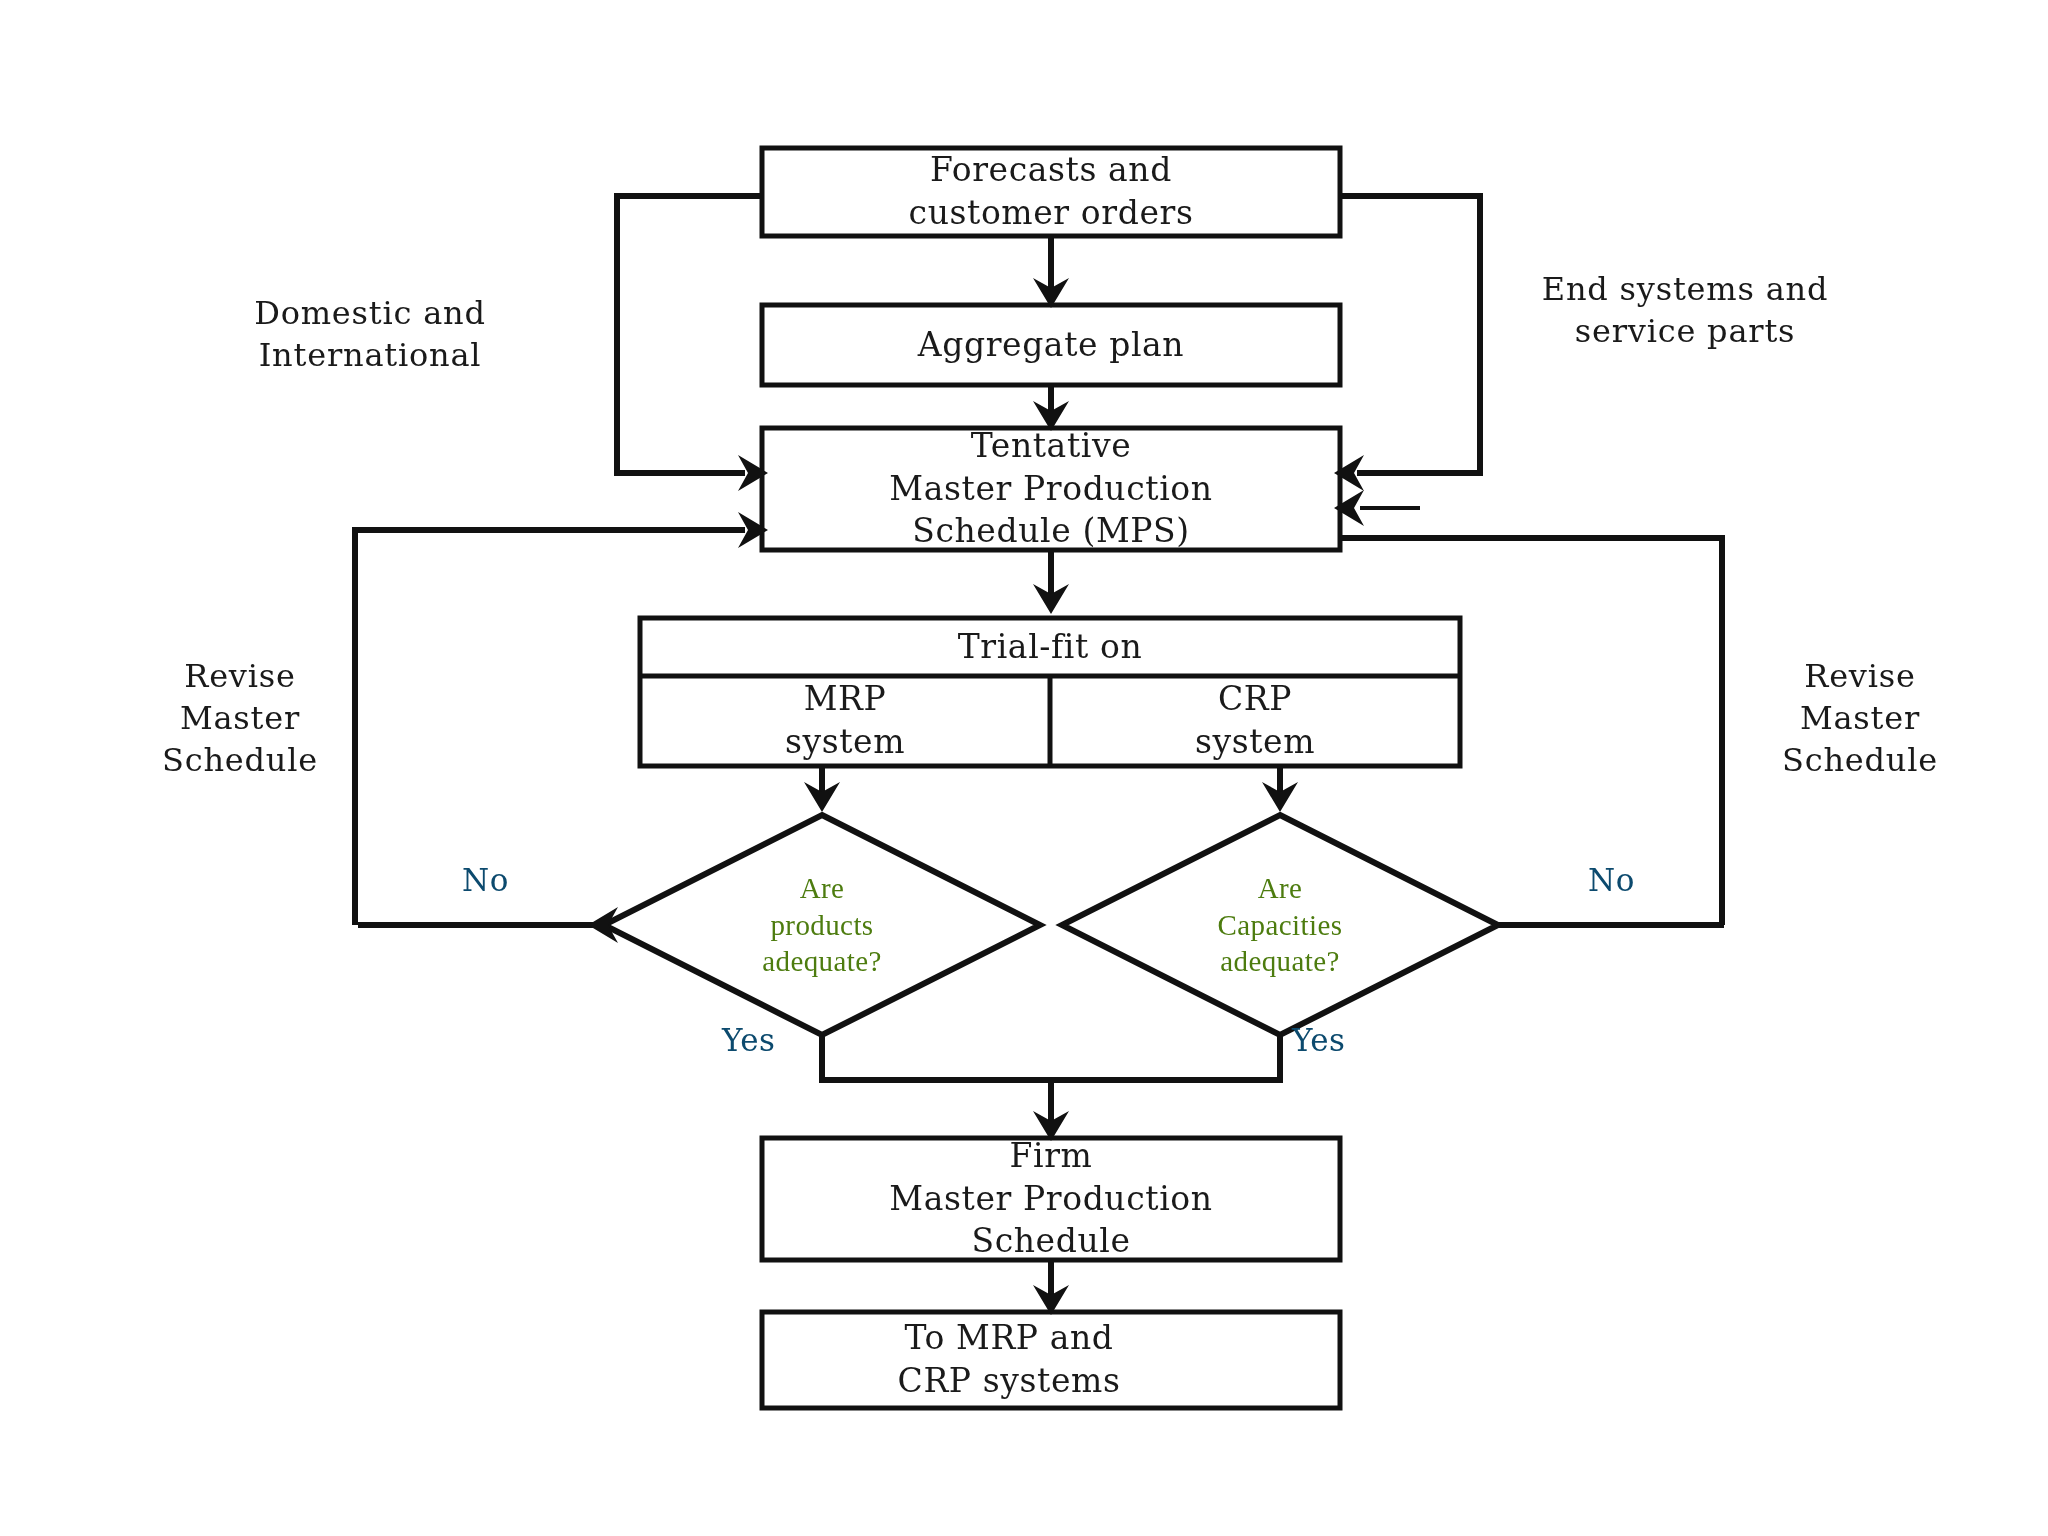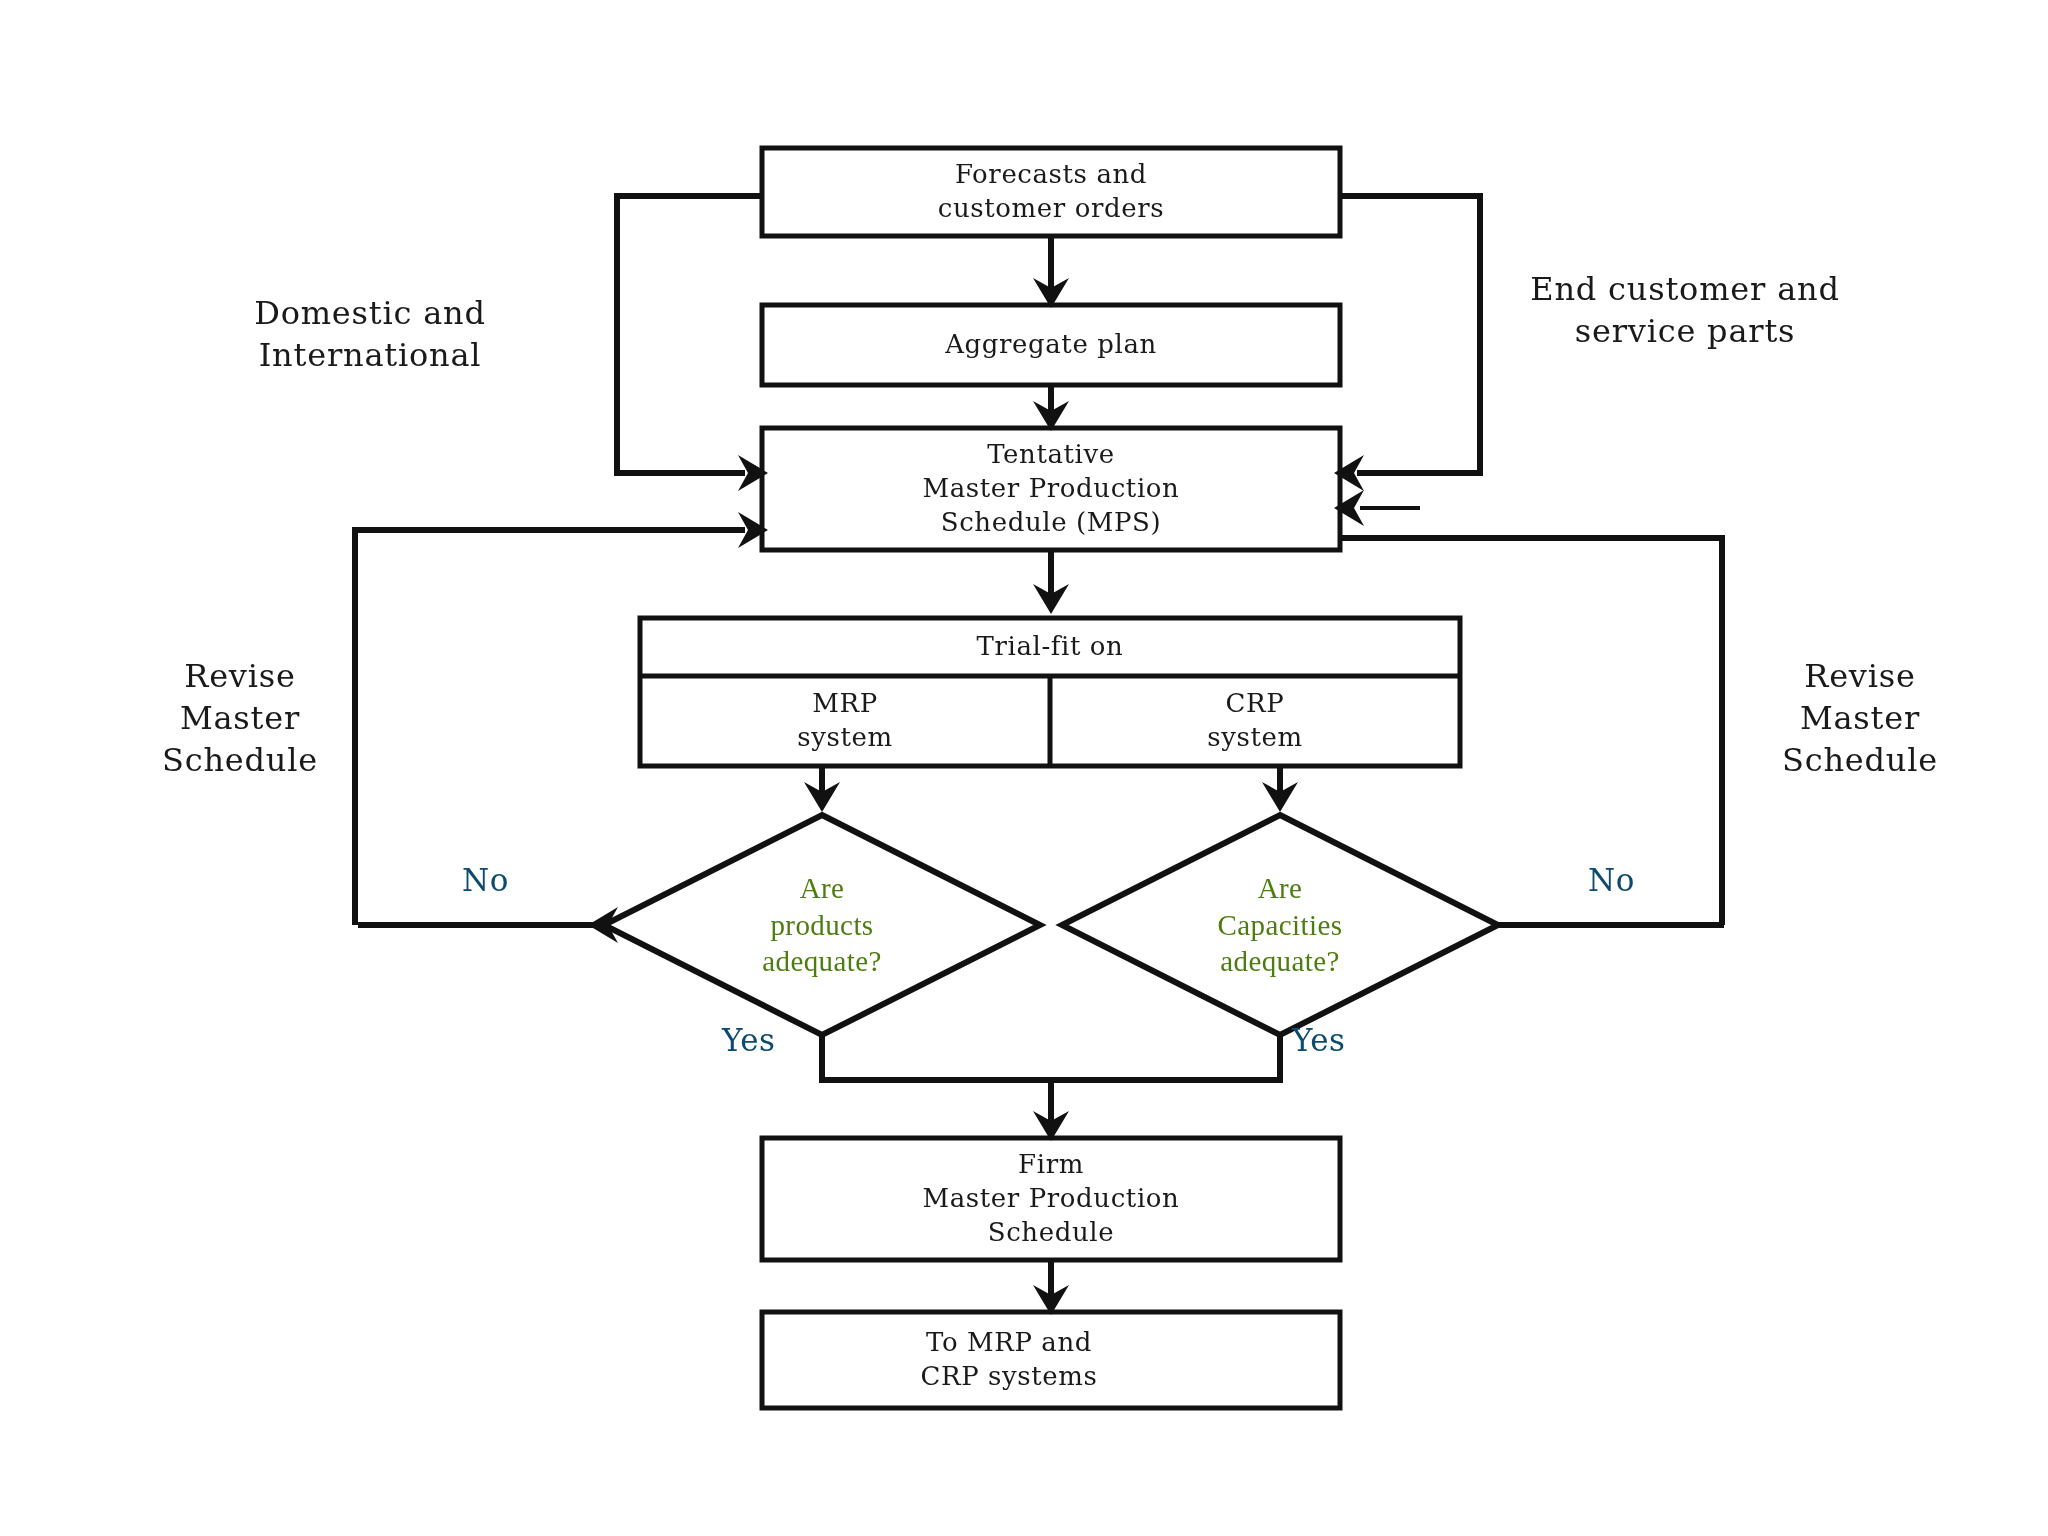--- a/index.html
+++ b/index.html
@@ -53,21 +53,21 @@
   }
   .box-text {
     position: absolute;
     display: flex;
     flex-direction: column;
     align-items: center;
     justify-content: center;
     text-align: right;
     color: #1a1a1a;
     font-family: "DejaVu Serif", "Liberation Serif", serif;
-    font-size: 26px;
+    font-size: 33px;
     line-height: 1.30;
     letter-spacing: 0.6px;
     white-space: nowrap;
     pointer-events: none;
   }
   .diamond-text {
     position: absolute;
     display: flex;
     flex-direction: column;
     align-items: center;
@@ -229,21 +229,21 @@
     <span class="tline">To MRP and</span>
     <span class="tline">CRP systems</span>
   </div>
 
   <div class="side-label" style="left:200px; top:292px; width:340px;">
     <span class="tline">Domestic and</span>
     <span class="tline">International</span>
   </div>
 
   <div class="side-label" style="left:1490px; top:268px; width:390px;">
-    <span class="tline">End customer and</span>
+    <span class="tline">End systems and</span>
     <span class="tline">service parts</span>
   </div>
 
   <div class="side-label" style="left:120px; top:655px; width:240px;">
     <span class="tline">Revise</span>
     <span class="tline">Master</span>
     <span class="tline">Schedule</span>
   </div>
 
   <div class="side-label" style="left:1740px; top:655px; width:240px;">

